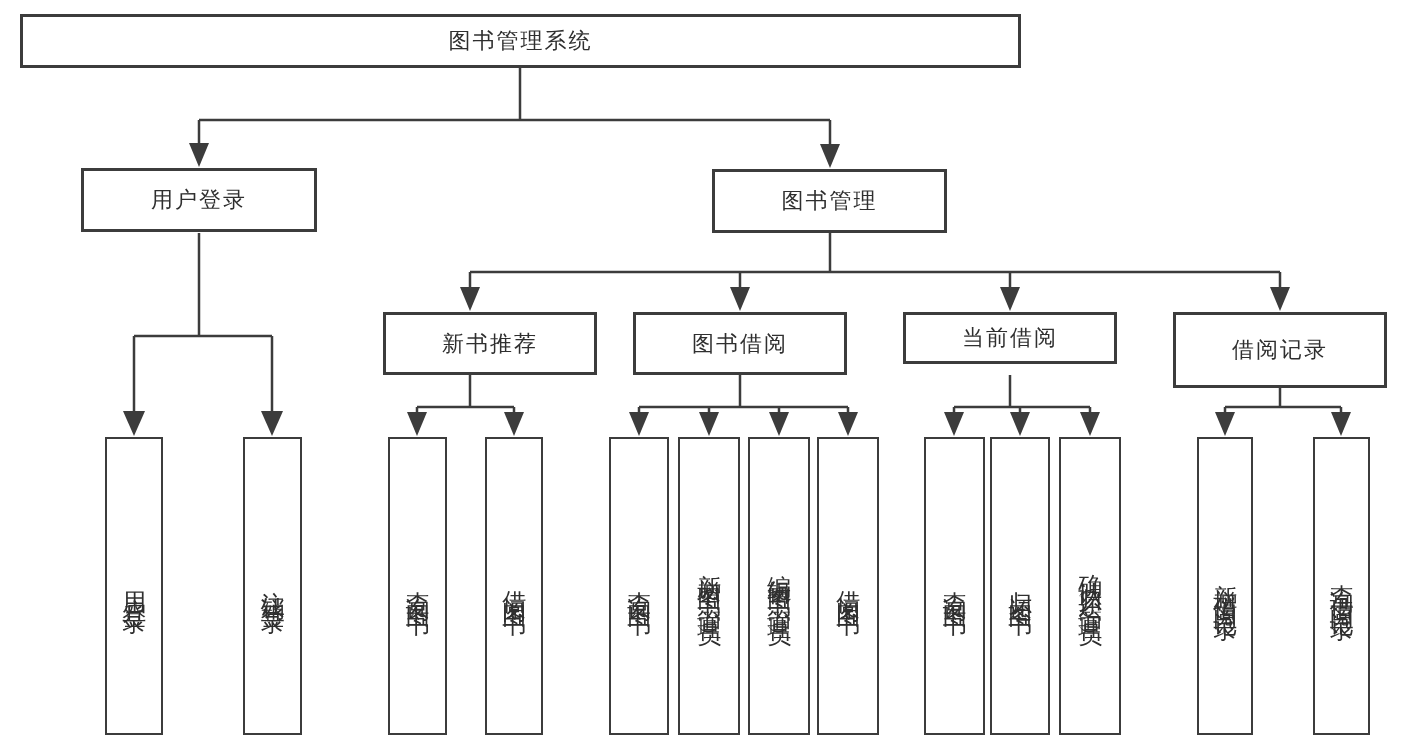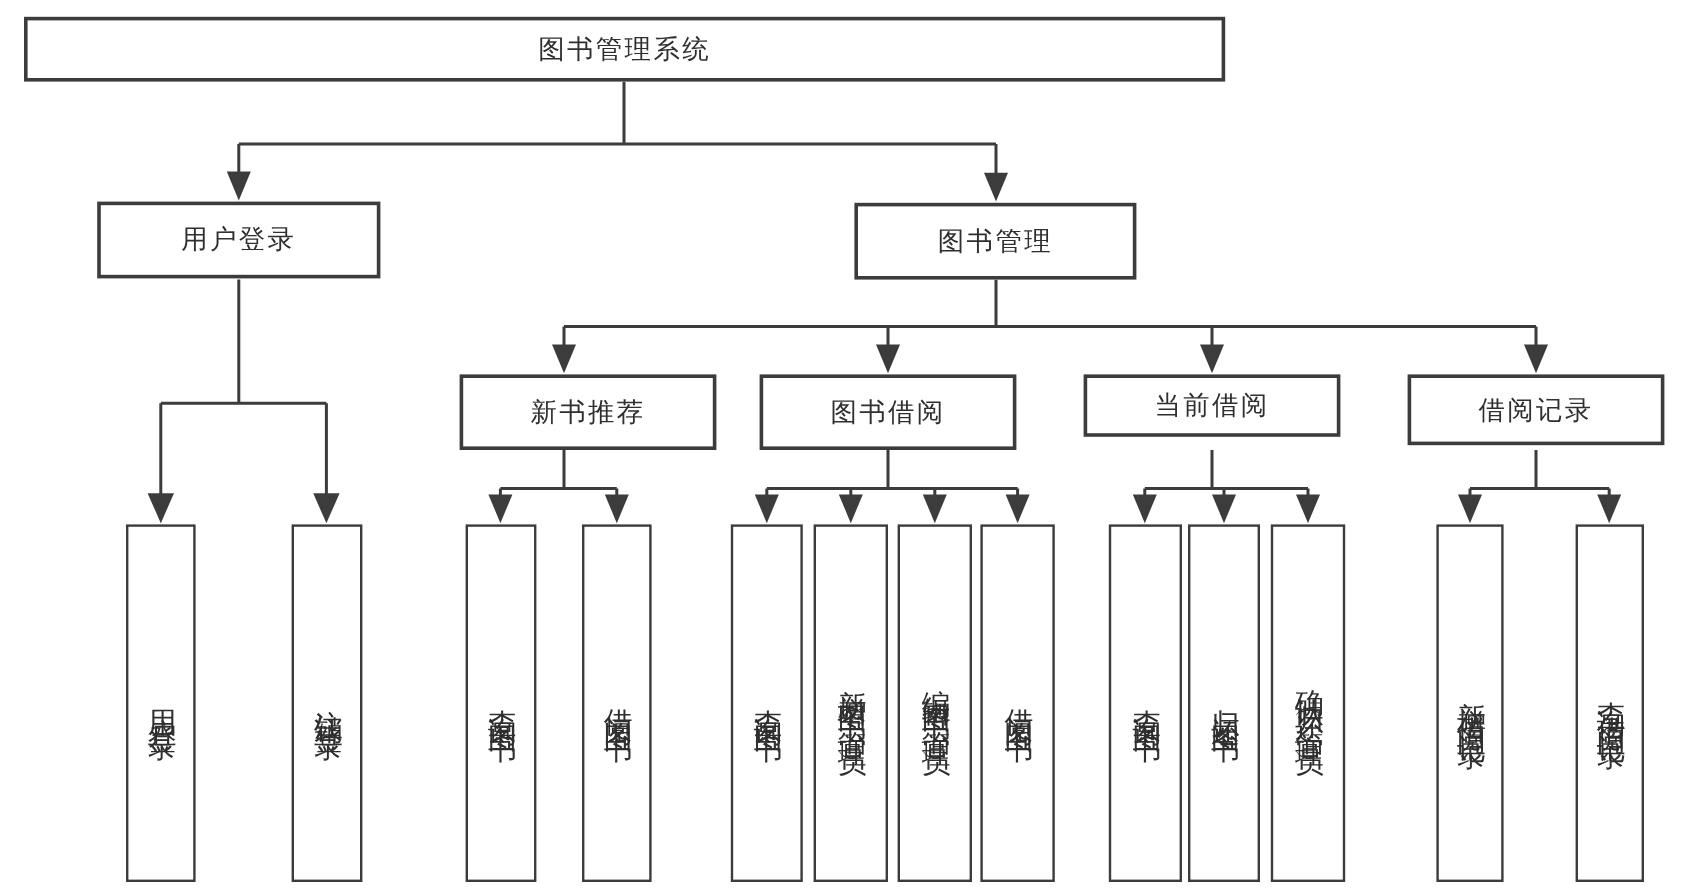--- a/index.html
+++ b/index.html
@@ -117,21 +117,21 @@
 
   <div class="hbox" style="left:363px; top:312px; width:214px; height:63px;margin-left:20px;">
     <span>新书推荐</span>
   </div>
   <div class="hbox" style="left:633px; top:312px; width:214px; height:63px;">
     <span>图书借阅</span>
   </div>
   <div class="hbox" style="left:903px; top:312px; width:214px; height:52px;">
     <span>当前借阅</span>
   </div>
-  <div class="hbox" style="left:1173px; top:312px; width:214px; height:59px;">
+  <div class="hbox" style="left:1173px; top:312px; width:214px; height:76px;">
     <span>借阅记录</span>
   </div>
 
   <div class="leaf" style="left:105px; width:58px;">
     <span>用户登录</span>
   </div>
   <div class="leaf" style="left:243px; width:59px;">
     <span>注销登录</span>
   </div>
 

